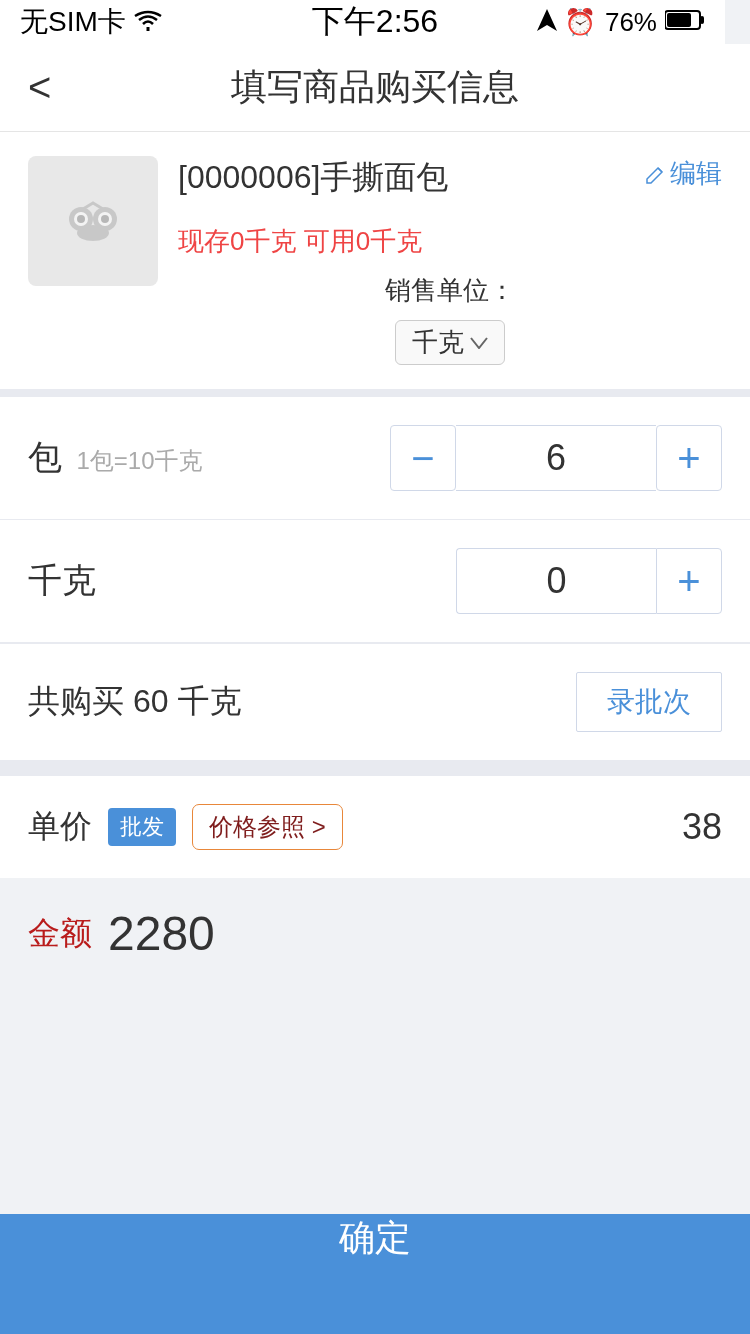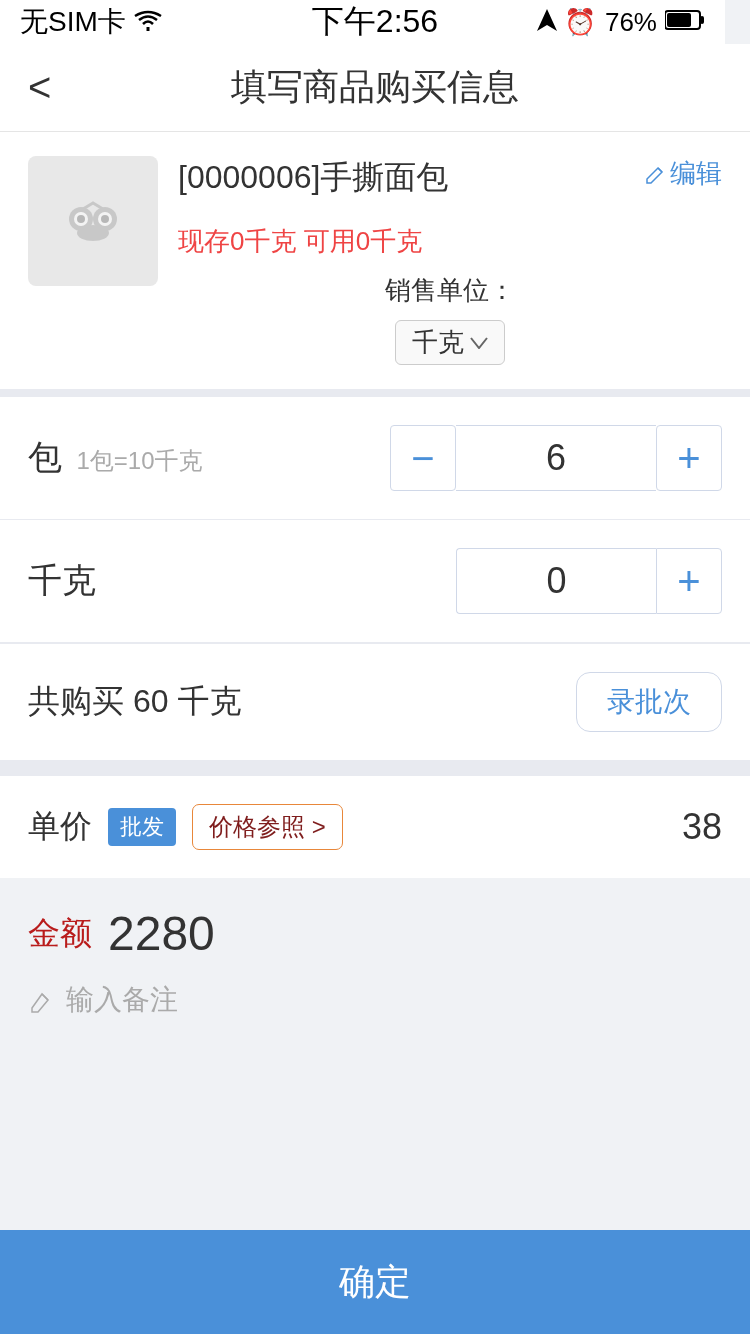--- a/index.html
+++ b/index.html
@@ -211,21 +211,21 @@
       justify-content: space-between;
       padding: 28px 28px;
       border-top: 1px solid #e8eaf0;
     }
     .total-text {
       font-size: 32px;
       color: #333;
     }
     .batch-btn {
       border: 1px solid #d0d8e8;
-      border-radius: 14px;
+      border-radius: 2px;
       padding: 10px 30px;
       font-size: 28px;
       color: #4a90d9;
       background: #fff;
       cursor: pointer;
     }
     .price-row {
       background: #fff;
       display: flex;
       align-items: center;
@@ -298,24 +298,24 @@
       height: 550px;
       background: #f0f2f5;
     }
 
     
     .confirm-bar {
       position: fixed;
       bottom: 0;
       left: 0;
       width: 750px;
-      height: 104px;
+      height: 120px;
       background: #4a90d9;
       display: flex;
-      align-items: center;
+      align-items: flex-start;
       justify-content: center;
       cursor: pointer;
     }
     .confirm-text {
       font-size: 36px;
       color: #fff;
       font-weight: 500;
     }
   </style>
 </head>
@@ -430,26 +430,19 @@
   <span class="price-badge">批发</span>
   <button class="price-ref-btn">价格参照 &gt;</button>
   <span class="price-value">38</span>
 </div>
 
 <div class="amount-section">
   <div class="amount-row">
     <span class="amount-label">金额</span>
     <span class="amount-value">2280</span>
   </div>
-  <div class="remark-row">
-    <svg width="28" height="28" viewBox="0 0 28 28">
-      <path d="M4 22 L14 8 L20 14 L10 26 L4 26 Z" stroke="#aaa" stroke-width="1.5" fill="none"></path>
-      <path d="M14 8 L20 14" stroke="#aaa" stroke-width="1.5"></path>
-    </svg>
-    <span class="remark-text">输入备注</span>
-  </div>
 </div>
 
 <div class="bottom-spacer"></div>
 
 <div class="confirm-bar">
   <span class="confirm-text">确定</span>
 </div>
 
 </body></html>

